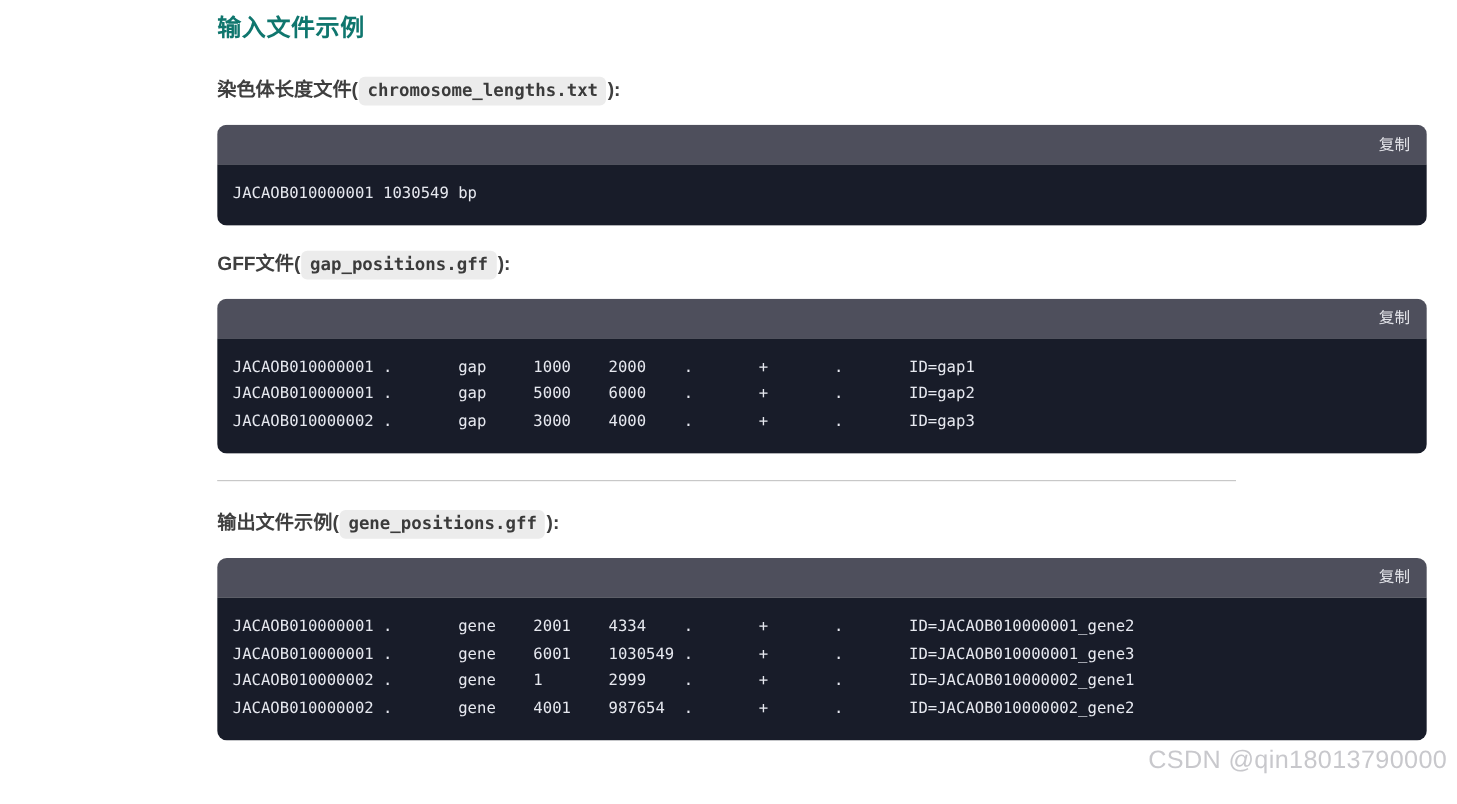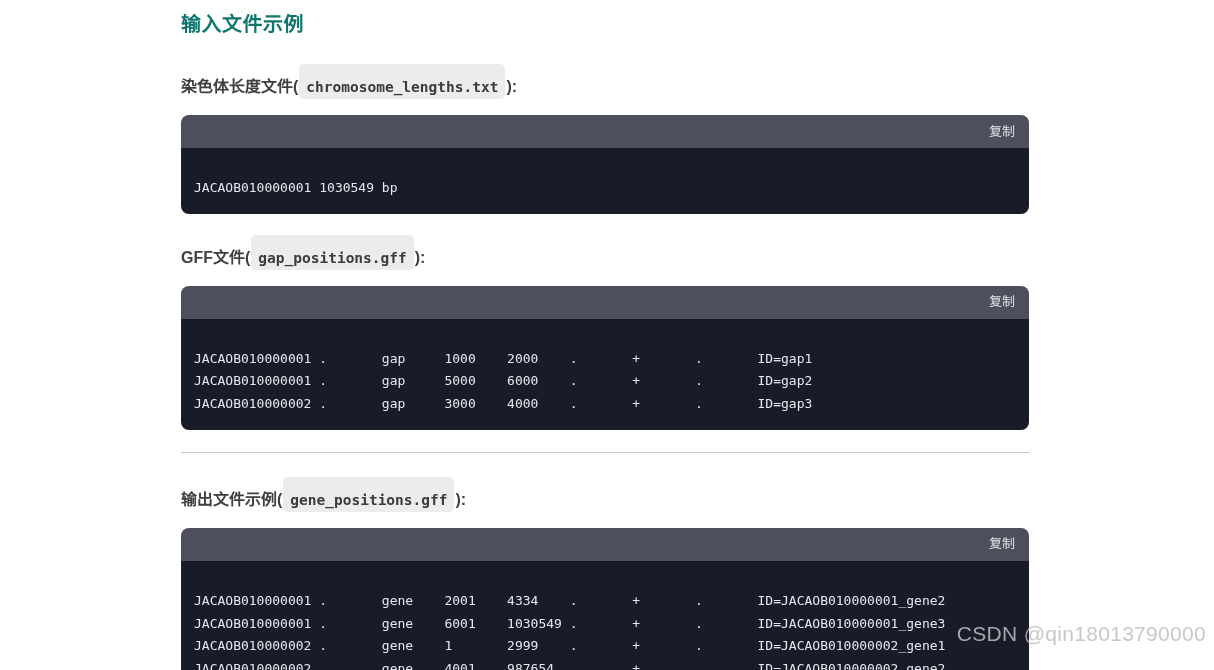--- a/index.html
+++ b/index.html
@@ -47,36 +47,36 @@
 
   .spacer-1 { height: 26px; }
   .spacer-2 { height: 16px; }
   .spacer-3 { height: 21px; }
 
   
   .inline-code {
     display: inline-block;
     background: #ececec;
     border-radius: 5px;
-    padding: 13px 7px 2px 7px;
+    padding: 2px 7px 2px 7px;
     margin: 0 1px;
     font-family: "DejaVu Sans Mono", "Liberation Mono", monospace;
     font-size: 14.5px;
     font-weight: 700;
     color: #3b3b3b;
     line-height: 20px;
     vertical-align: baseline;
   }
 
   
   .code-block {
     border-radius: 8px;
     overflow: hidden;
     background: #e5e5e5;
-    width: 848px;
+    width: 1008px;
   }
   .code-header {
     height: 33px;
     background: #4e4f5c;
     display: flex;
     align-items: center;
     justify-content: flex-end;
     padding-right: 14px;
     box-sizing: border-box;
   }
@@ -85,21 +85,21 @@
     color: #e2e3e8;
     font-family: "Liberation Sans", "DejaVu Sans", sans-serif;
     cursor: pointer;
     line-height: 18px;
     background: none;
     border: none;
     padding: 0;
   }
   .code-body {
     background: #181c29;
-    padding: 29px 0 14px 0;
+    padding: 14px 0 14px 0;
   }
   .code-line {
     font-family: "DejaVu Sans Mono", "Liberation Mono", monospace;
     font-size: 13px;
     line-height: 22.7px;
     color: #e6e8ef;
     white-space: pre;
     padding-left: 13px;
     letter-spacing: 0px;
     tab-size: 8;

